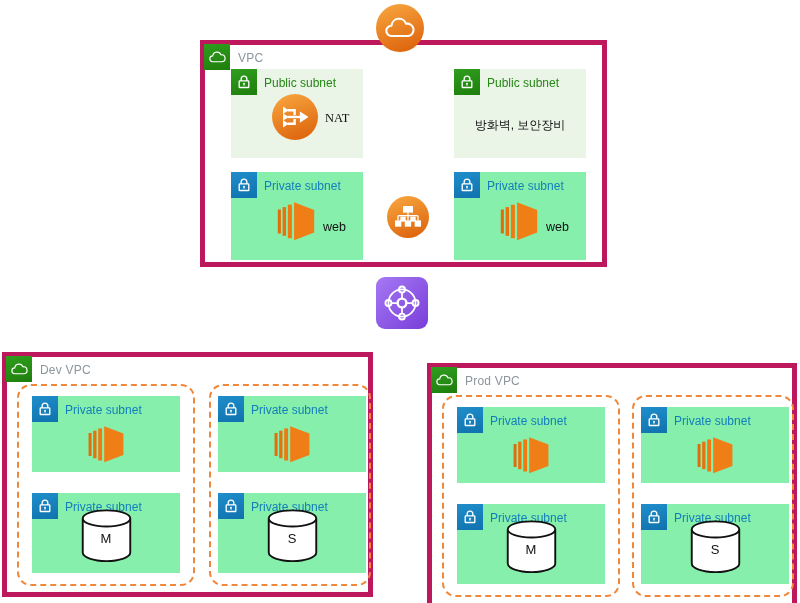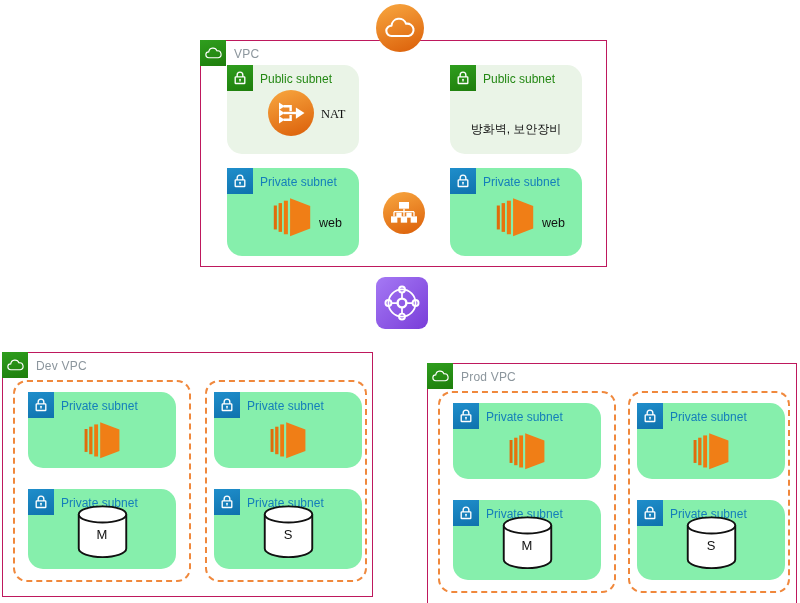--- a/index.html
+++ b/index.html
@@ -1,23 +1,23 @@
 <!DOCTYPE html>
 <html><head>
 <meta charset="utf-8">
 <style>
   html,body{margin:0;padding:0;background:#fff;}
   body{font-family:"Liberation Sans", sans-serif;}
   #canvas{position:relative;width:800px;height:603px;background:#fff;overflow:hidden;}
-  .vpc{position:absolute;border:1px solid #be185d;background:#fff;box-sizing:border-box;}
+  .vpc{position:absolute;border:5px solid #be185d;background:#fff;box-sizing:border-box;}
   .vpc-tag{position:absolute;left:-1px;top:-1px;width:26px;height:26px;
     background:linear-gradient(165deg,#2f9e1e,#1e7e0c);display:flex;align-items:center;justify-content:center;}
   .vpc-label{position:absolute;left:33px;top:6px;font-size:12px;color:#8c969d;letter-spacing:.2px;}
 
-  .subnet{position:absolute;box-sizing:border-box;border-radius:15px;}
+  .subnet{position:absolute;box-sizing:border-box;}
   .public{background:#eaf4e7;}
   .private{background:#86efac;padding-left:12px;}
   .tag{position:absolute;left:0;top:0;width:26px;height:26px;display:flex;align-items:center;justify-content:center;}
   .tag.green{background:linear-gradient(165deg,#2f9e1e,#1e7e0c);}
   .tag.blue{background:linear-gradient(165deg,#1f8ecb,#0f72ad);}
   .slabel{position:absolute;left:33px;top:7px;font-size:12px;white-space:nowrap;}
   .green-text{color:#248814;}
   .blue-text{color:#147EBA;}
 
   .orange-circle{position:absolute;border-radius:50%;
@@ -138,21 +138,21 @@
       <span class="item-label" style="left:94px;top:42px;font-family:Liberation Serif, serif;">NAT</span>
     </div>
 
     <div class="subnet public" style="left:249px;top:24px;width:132px;height:89px;">
       <div class="tag green">
         <svg width="18" height="18">
             <use href="#sym-lock"></use>
           </svg>
       </div>
       <span class="slabel green-text">Public subnet</span>
-      <div class="center-note" style="top:56px;">방화벽, 보안장비</div>
+      <div class="center-note" style="top:48px;">방화벽, 보안장비</div>
     </div>
 
     <div class="subnet private" style="left:26px;top:127px;width:132px;height:88px;">
       <div class="tag blue">
         <svg width="18" height="18">
             <use href="#sym-lock"></use>
           </svg>
       </div>
       <span class="slabel blue-text">Private subnet</span>
       <svg class="ec2-icon" style="left:42px;top:26px;" width="46" height="46">

